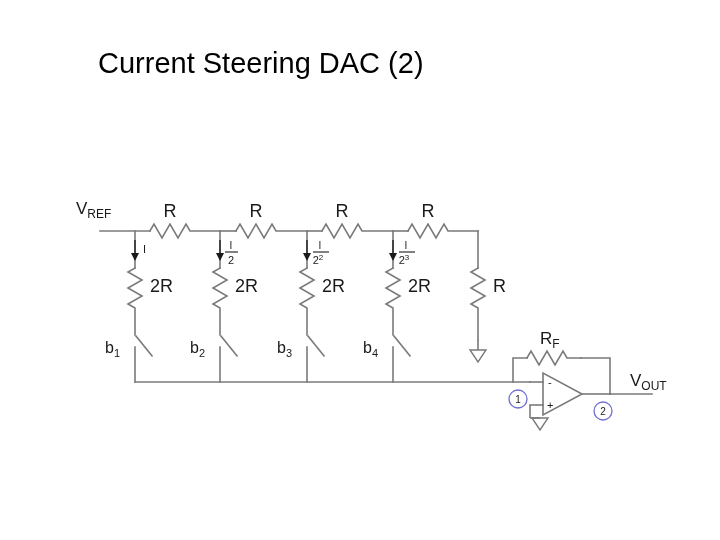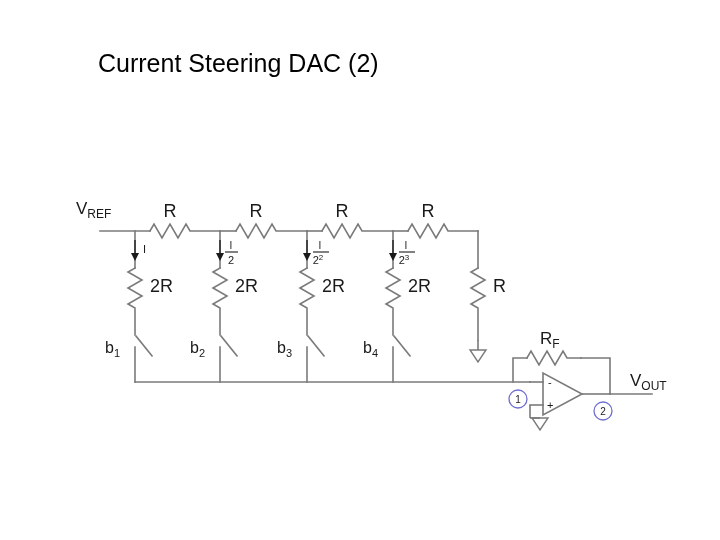--- a/index.html
+++ b/index.html
@@ -19,21 +19,21 @@
     left: 0; top: 0;
     width: 720px;
     height: 540px;
     background: #ffffff;
   }
   #slide-title {
     position: absolute;
     left: 98px;
     top: 40px;
     width: 580px;
-    font-size: 25px;
+    font-size: 29px;
     line-height: 46px;
     font-weight: 400;
     color: #000000;
     font-family: "Liberation Sans", sans-serif;
     letter-spacing: 0px;
     white-space: nowrap;
   }
   #circuit-figure {
     position: absolute;
     left: 0;

